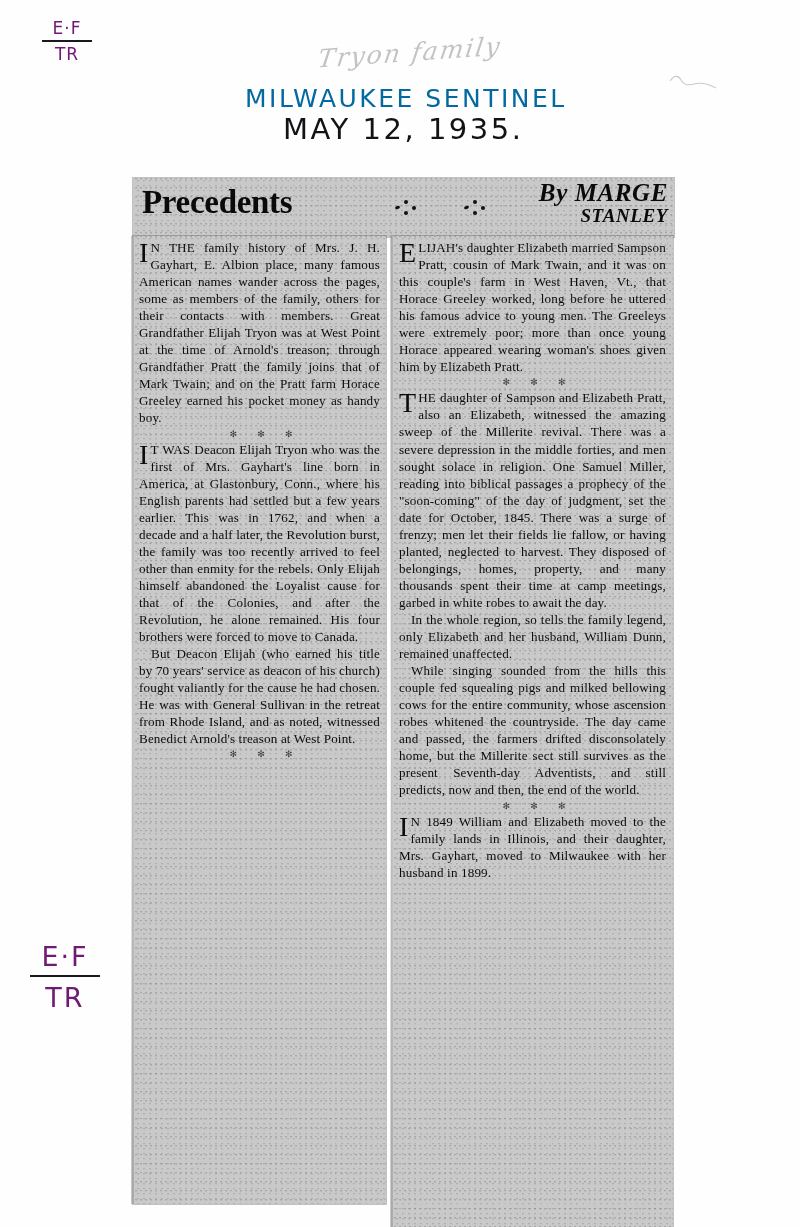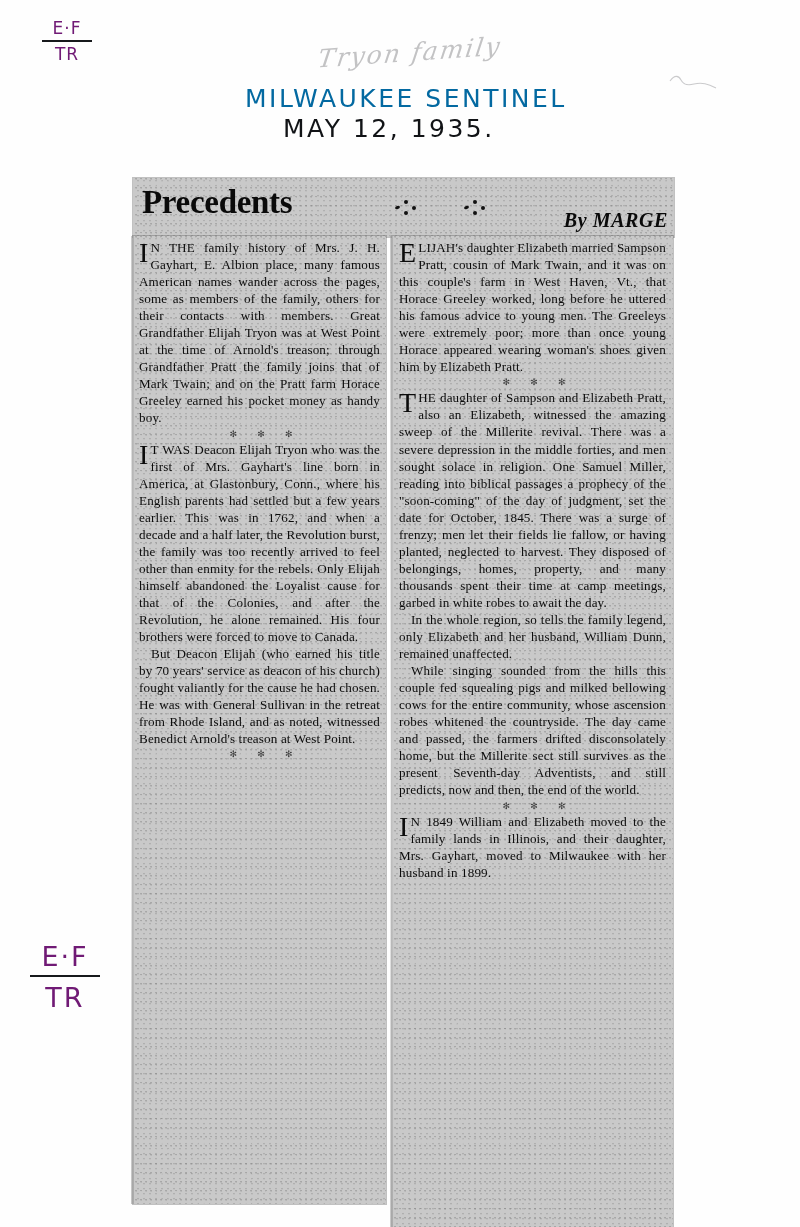--- a/index.html
+++ b/index.html
@@ -70,21 +70,21 @@
     left: 245px;
     top: 84px;
     font-size: 25px;
     line-height: 30px;
     letter-spacing: 2.5px;
     color: #0369a1;
   }
   #paper-date {
     left: 283px;
     top: 114px;
-    font-size: 25px;
+    font-size: 29px;
     line-height: 30px;
     letter-spacing: 2.5px;
     color: #111316;
   }
 
   #squiggle-tr {
     position: absolute;
     left: 668px;
     top: 72px;
     width: 52px;
@@ -173,21 +173,21 @@
     top: 3px;
     text-align: right;
     font-family: "Liberation Serif", serif;
     font-style: italic;
     font-weight: bold;
     font-size: 19px;
     line-height: 23px;
     letter-spacing: .6px;
     color: #0a0a0a;
   }
-  #byline .bigger { font-size: 20px; margin-top: 28px; }
+  #byline .bigger { font-size: 25px; }
 
   
   .col {
     font-family: "Liberation Serif", serif;
     font-size: 13.1px;
     line-height: 17.05px;
     text-align: justify;
     color: #0b0b0b;
     letter-spacing: .15px;
   }

